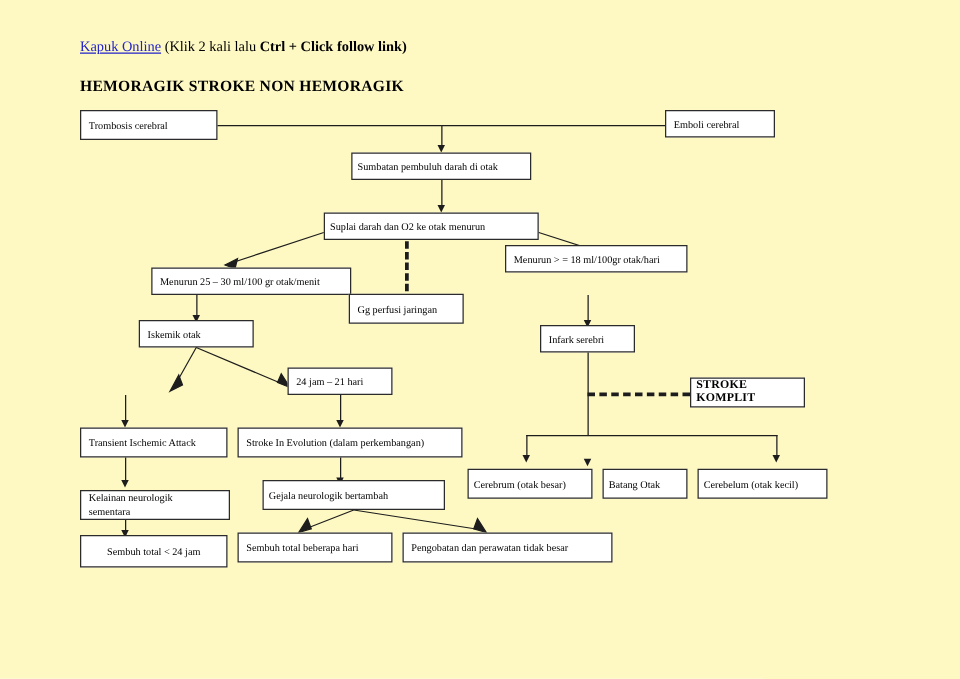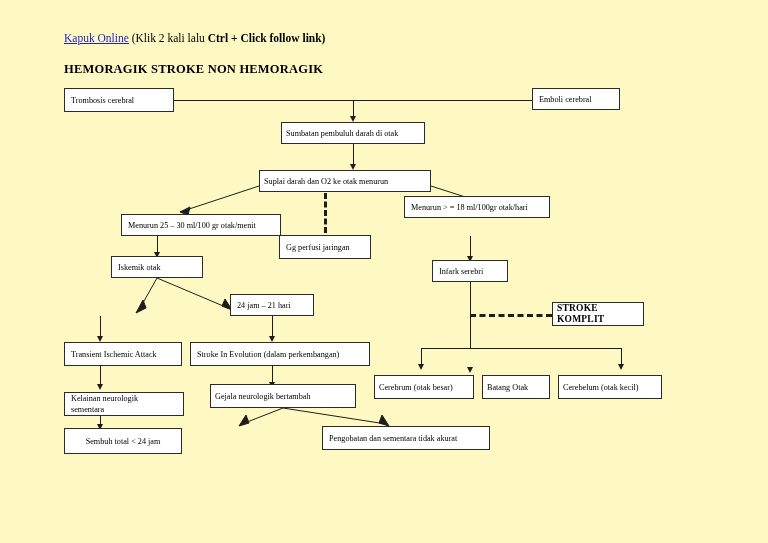--- a/index.html
+++ b/index.html
@@ -257,18 +257,21 @@
     <polygon points="389,426 379,423 382,415"></polygon>
   </svg>
 
   <div class="ln v" style="left:100px; top:416px; height:12px;"></div>
   <div class="arrow-d" style="left:97px; top:424px;"></div>
 
   <div class="node" style="left:64px; top:428px; width:118px; height:26px;justify-content:center;">
     <span class="txt">Sembuh total &lt; 24 jam</span>
   </div>
 
+  <div class="node" style="left:190px; top:426px; width:124px; height:24px;">
+    <span class="txt">Sembuh total beberapa hari</span>
+  </div>
 
   <div class="node" style="left:322px; top:426px; width:168px; height:24px;">
-    <span class="txt">Pengobatan dan sementara tidak akurat</span>
+    <span class="txt">Pengobatan dan perawatan tidak besar</span>
   </div>
 
 </div>
 
 </body></html>

